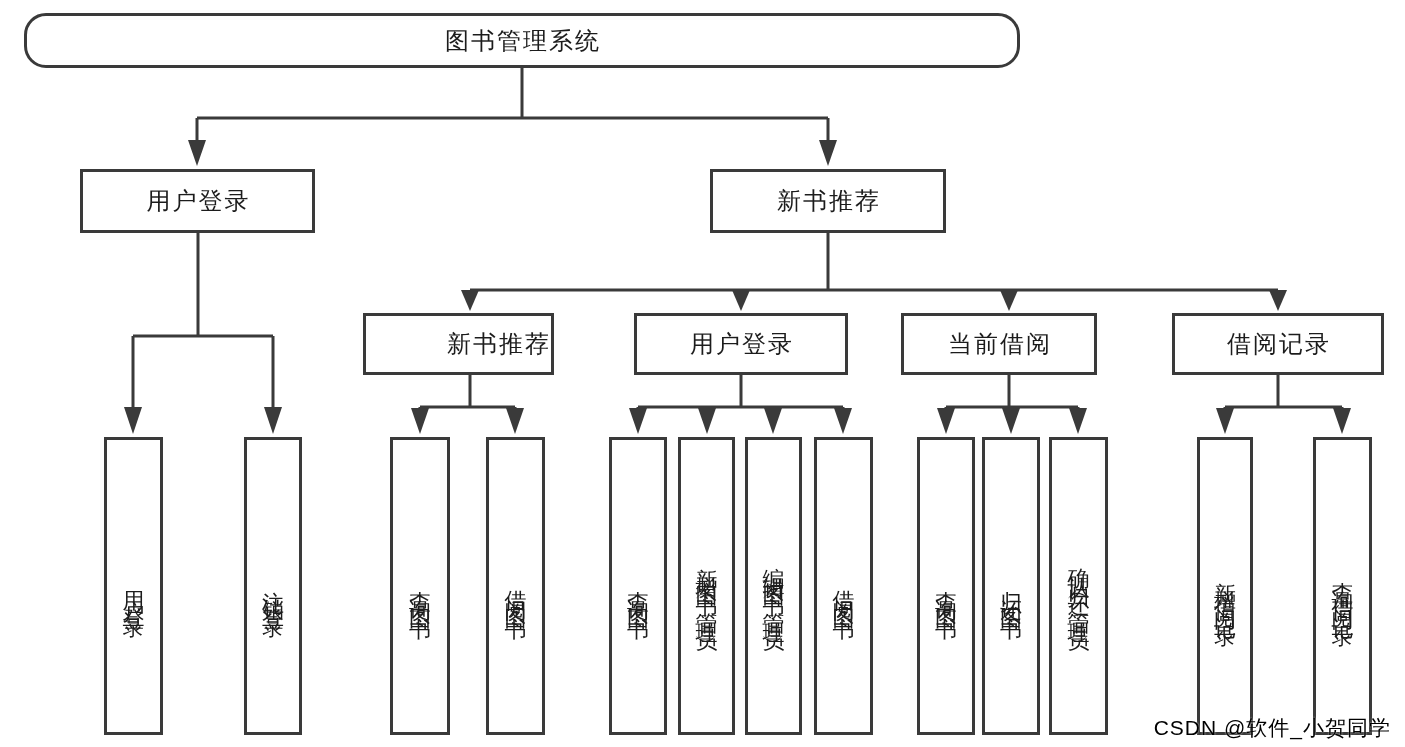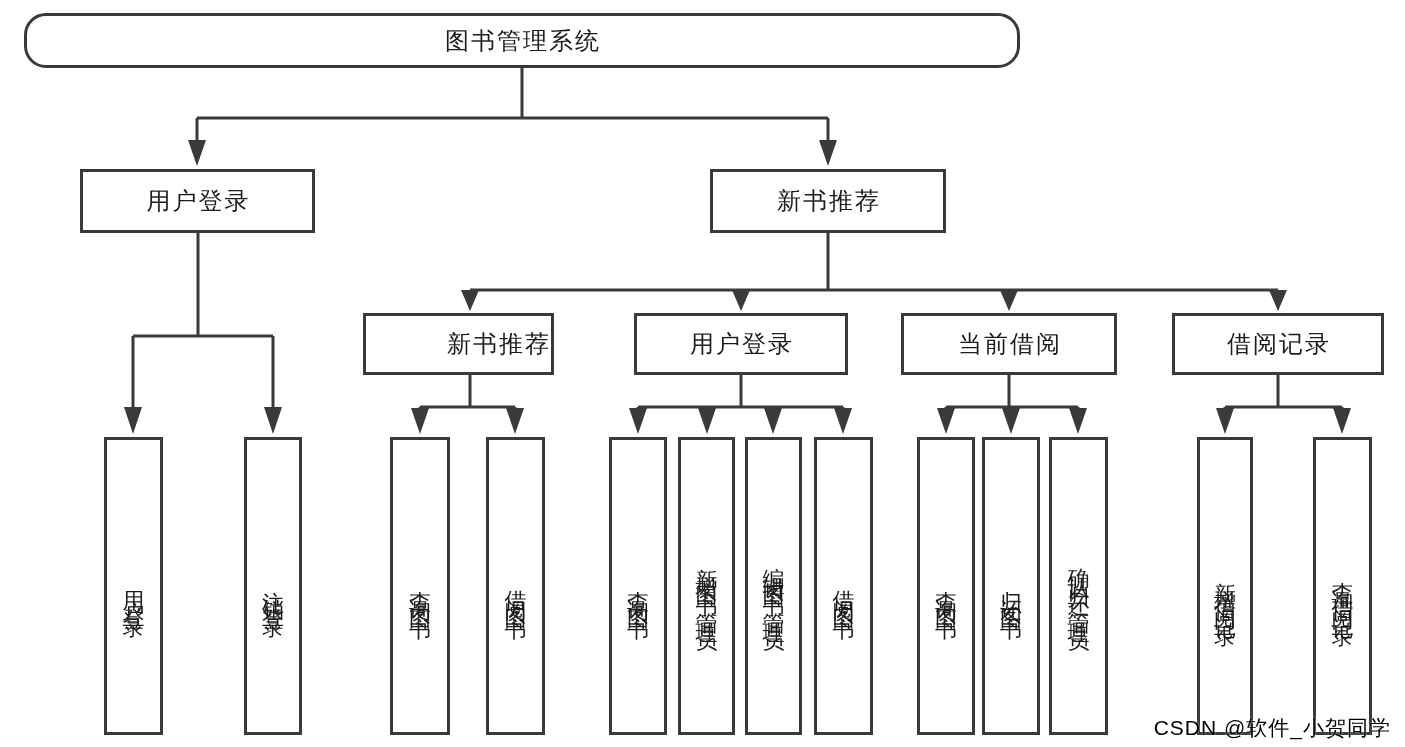--- a/index.html
+++ b/index.html
@@ -39,21 +39,21 @@
     letter-spacing: 9px;
     margin-bottom: -9px;
     line-height: 1;
   }
   
   #n-root            { left: 24px;   top: 13px;  width: 996px; height: 55px; border-radius: 22px; }
   #n-user-login      { left: 80px;   top: 169px; width: 235px; height: 64px; }
   #n-book-mgmt       { left: 710px;  top: 169px; width: 236px; height: 64px; }
   #n-new-books       { left: 363px;  top: 313px; width: 191px; height: 62px; justify-content: flex-end; }
   #n-book-borrow     { left: 634px;  top: 313px; width: 214px; height: 62px; }
-  #n-current-borrow  { left: 901px;  top: 313px; width: 216px; height: 62px; }
+  #n-current-borrow  { left: 901px;  top: 313px; width: 196px; height: 62px; }
   #n-borrow-records  { left: 1172px; top: 313px; width: 212px; height: 62px; }
   
   .leaf { top: 437px; height: 298px; }
   #l-0  { left: 104px;  width: 59px; }
   #l-1  { left: 244px;  width: 58px; }
   #l-2  { left: 390px;  width: 60px; }
   #l-3  { left: 486px;  width: 59px; }
   #l-4  { left: 609px;  width: 58px; }
   #l-5  { left: 678px;  width: 57px; }
   #l-6  { left: 745px;  width: 57px; }

